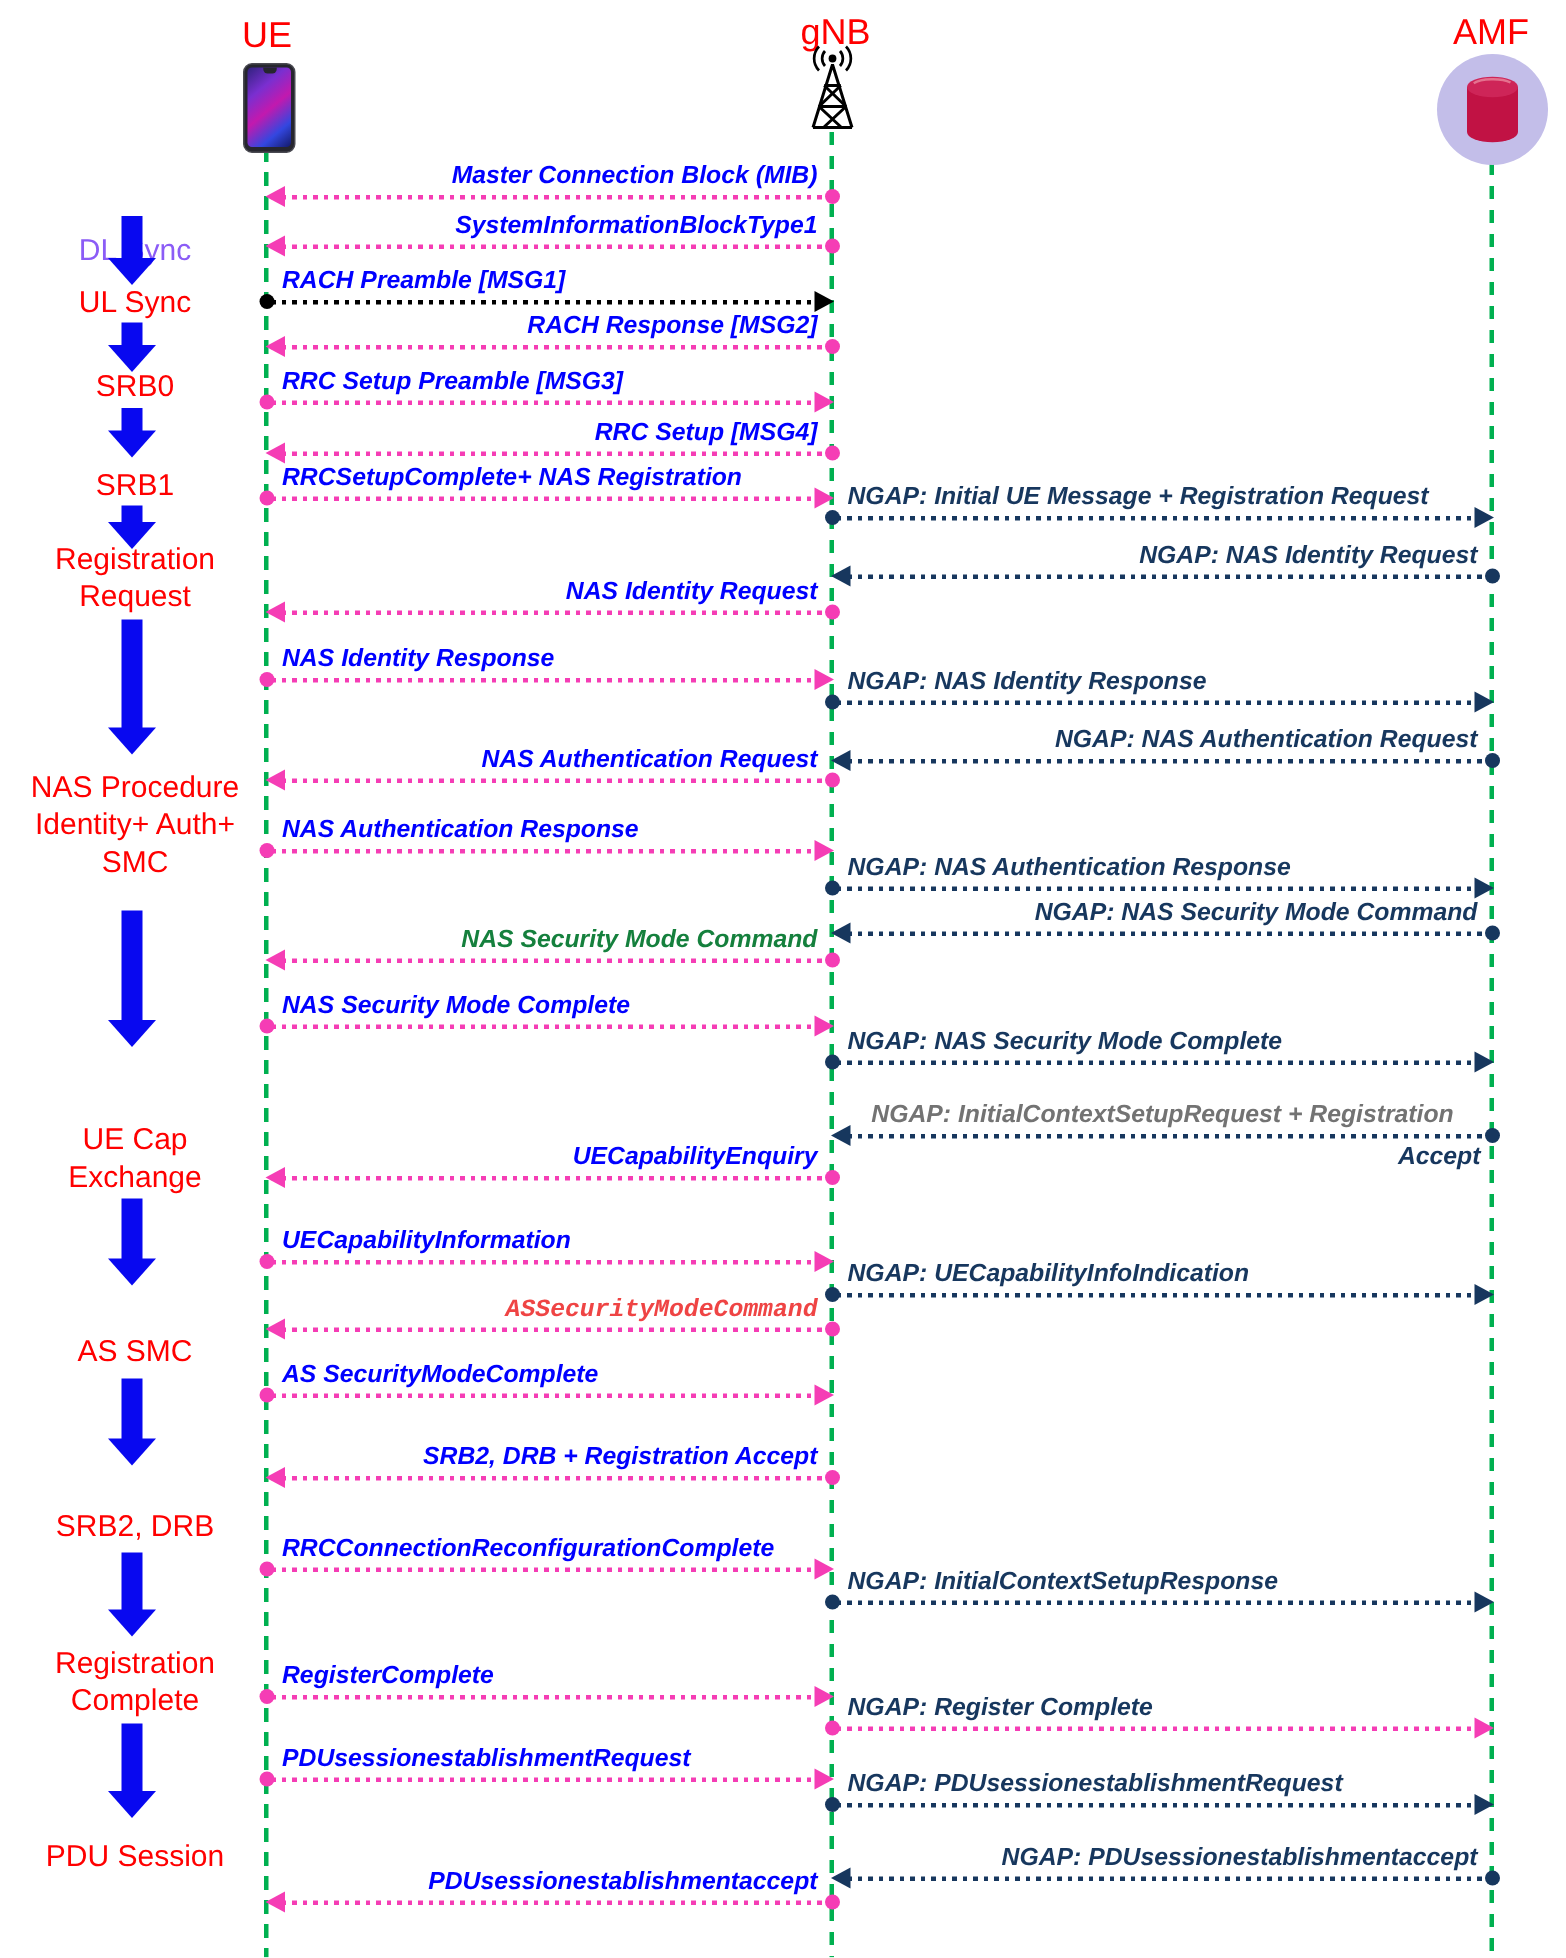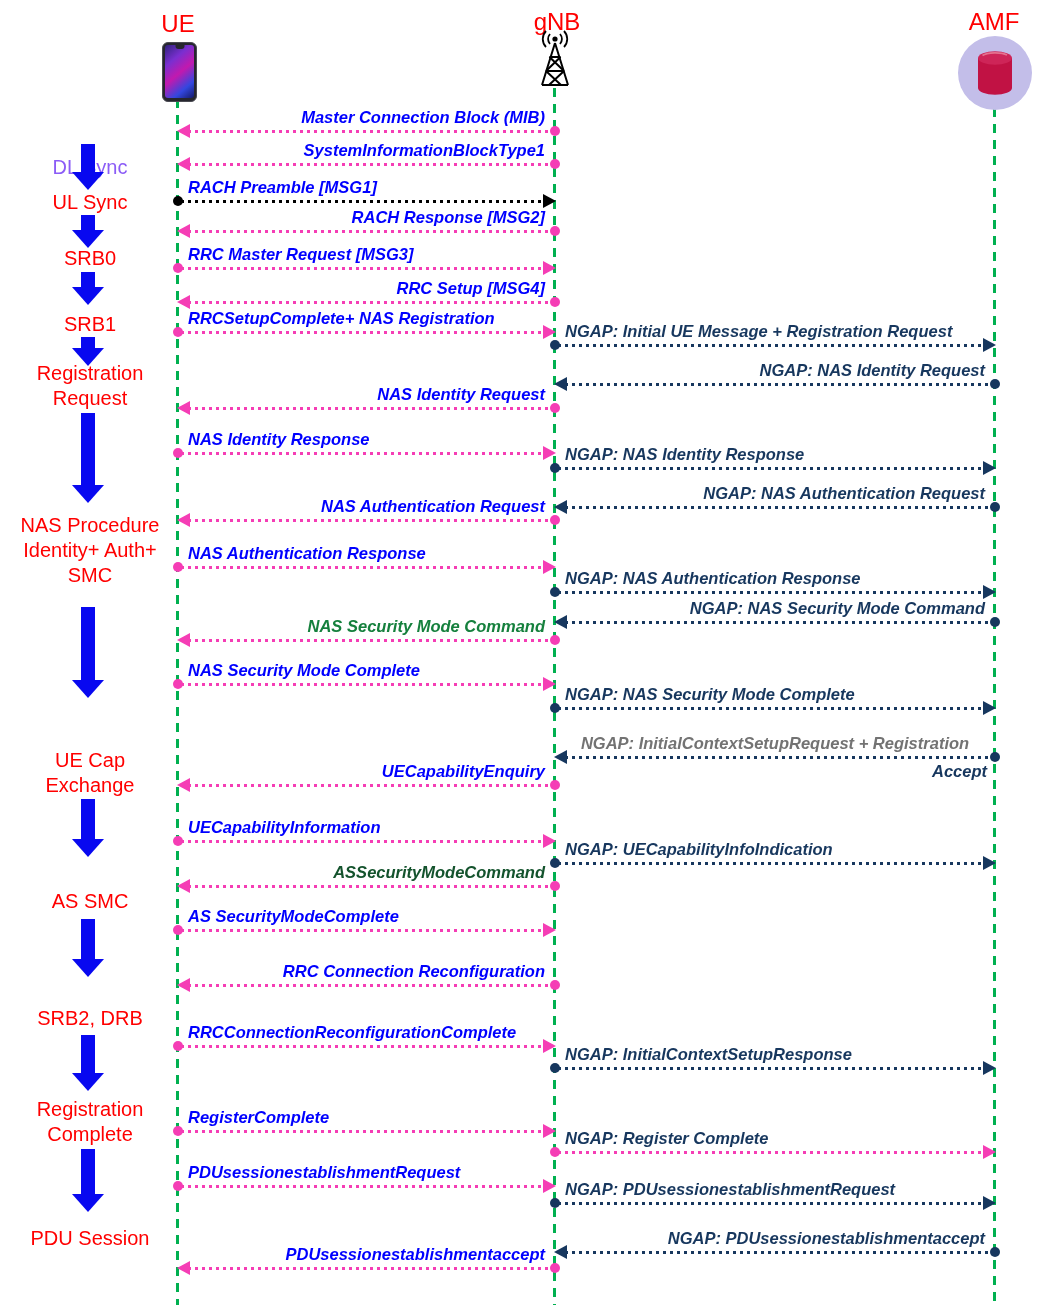--- a/index.html
+++ b/index.html
@@ -197,21 +197,21 @@
       <div class="msg" style="left: 178px; top: 231px; width: 377px; --c: #F53DB5;">
         <div class="msg-line"></div>
         <div class="msg-dot dot-right"></div>
         <div class="msg-head head-left"></div>
         <div class="msg-label align-right" style="color: rgb(0, 0, 255);">RACH Response [MSG2]</div>
       </div>
       <div class="msg" style="left: 178px; top: 268px; width: 377px; --c: #F53DB5;">
         <div class="msg-line"></div>
         <div class="msg-dot dot-left"></div>
         <div class="msg-head head-right"></div>
-        <div class="msg-label align-left" style="color: rgb(0, 0, 255);">RRC Master Request [MSG3]</div>
+        <div class="msg-label align-left" style="color: rgb(0, 0, 255);">RRC Setup Preamble [MSG3]</div>
       </div>
       <div class="msg" style="left: 178px; top: 302px; width: 377px; --c: #F53DB5;">
         <div class="msg-line"></div>
         <div class="msg-dot dot-right"></div>
         <div class="msg-head head-left"></div>
         <div class="msg-label align-right" style="color: rgb(0, 0, 255);">RRC Setup [MSG4]</div>
       </div>
       <div class="msg" style="left: 178px; top: 332px; width: 377px; --c: #F53DB5;">
         <div class="msg-line"></div>
         <div class="msg-dot dot-left"></div>
@@ -318,34 +318,34 @@
       <div class="msg" style="left: 555px; top: 863px; width: 440px; --c: #17375E;">
         <div class="msg-line"></div>
         <div class="msg-dot dot-left"></div>
         <div class="msg-head head-right"></div>
         <div class="msg-label align-left" style="color: rgb(23, 55, 94);">NGAP: UECapabilityInfoIndication</div>
       </div>
       <div class="msg" style="left: 178px; top: 886px; width: 377px; --c: #F53DB5;">
         <div class="msg-line"></div>
         <div class="msg-dot dot-right"></div>
         <div class="msg-head head-left"></div>
-        <div class="msg-label align-right" style="color: #14532d;">ASSecurityModeCommand</div>
+        <div class="msg-label align-right" style="color: #ef4444; font-family: Liberation Mono, monospace;">ASSecurityModeCommand</div>
       </div>
       <div class="msg" style="left: 178px; top: 930px; width: 377px; --c: #F53DB5;">
         <div class="msg-line"></div>
         <div class="msg-dot dot-left"></div>
         <div class="msg-head head-right"></div>
         <div class="msg-label align-left" style="color: rgb(0, 0, 255);">AS SecurityModeComplete</div>
       </div>
       <div class="msg" style="left: 178px; top: 985px; width: 377px; --c: #F53DB5;">
         <div class="msg-line"></div>
         <div class="msg-dot dot-right"></div>
         <div class="msg-head head-left"></div>
         <div class="msg-label align-right" style="color: rgb(0, 0, 255);">
-          <div>RRC Connection Reconfiguration</div>
+          <div>SRB2, DRB + Registration Accept</div>
         </div>
       </div>
       <div class="msg" style="left: 178px; top: 1046px; width: 377px; --c: #F53DB5;">
         <div class="msg-line"></div>
         <div class="msg-dot dot-left"></div>
         <div class="msg-head head-right"></div>
         <div class="msg-label align-left" style="color: rgb(0, 0, 255);">RRCConnectionReconfigurationComplete</div>
       </div>
       <div class="msg" style="left: 555px; top: 1068px; width: 440px; --c: #17375E;">
         <div class="msg-line"></div>

